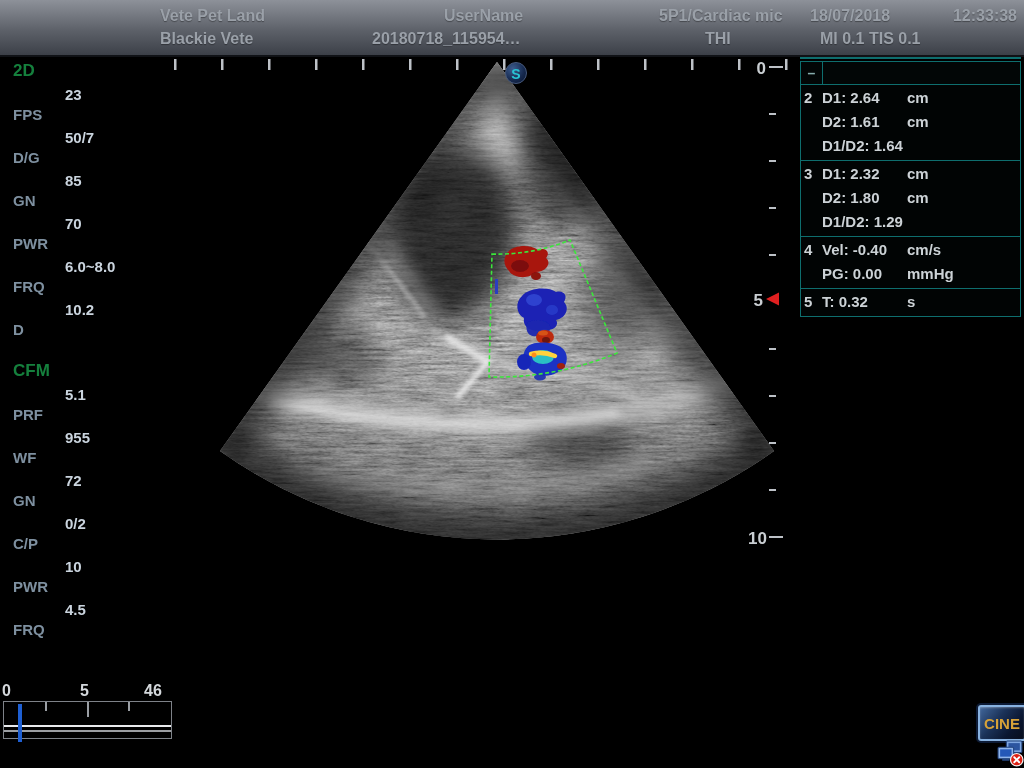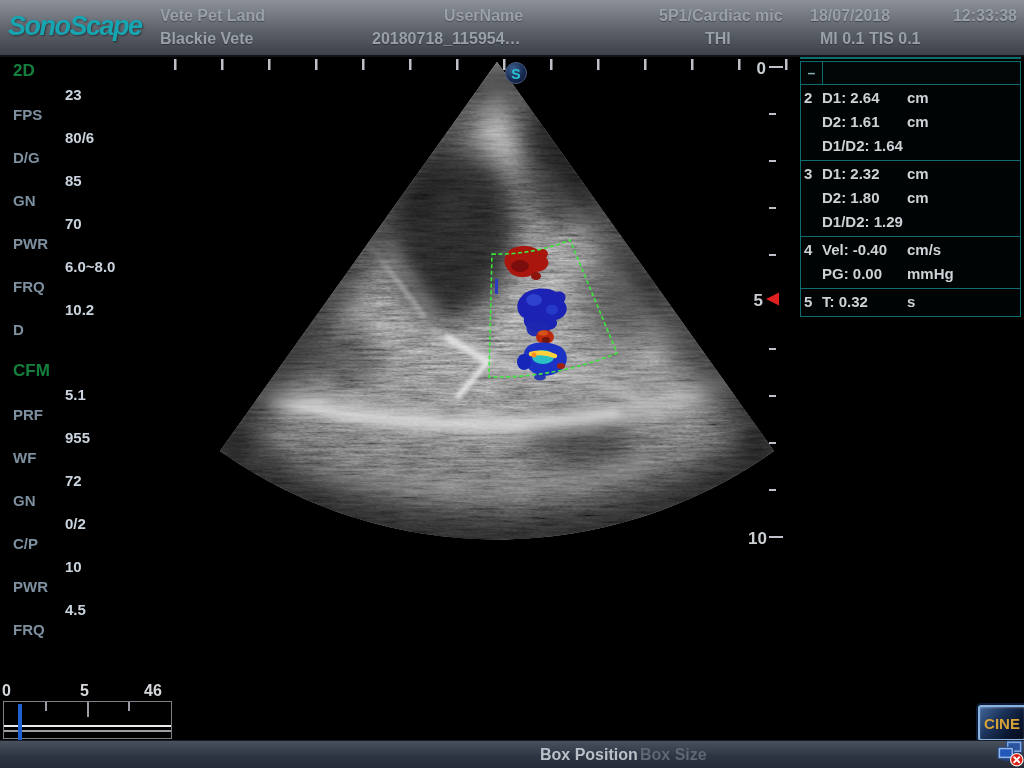--- a/index.html
+++ b/index.html
@@ -57,42 +57,41 @@
   .sbitem.active{color:#bac0c8;}
   .sbitem.dim{color:#5f6773;}
   .neticon{position:absolute;left:997px;top:740px;width:27px;height:27px;}
 </style>
 </head>
 <body>
 
 <div class="screen">
 
   <div class="header">
-    <div class="logo">SonoScape</div>
     <div class="hcell" style="left:160px;top:7px">Vete Pet Land</div>
     <div class="hcell" style="left:160px;top:30px">Blackie Vete</div>
     <div class="hcell" style="left:444px;top:7px">UserName</div>
     <div class="hcell" style="left:372px;top:30px">20180718_115954…</div>
     <div class="hcell" style="left:659px;top:7px">5P1/Cardiac mic</div>
     <div class="hcell" style="left:705px;top:30px">THI</div>
     <div class="hcell" style="left:810px;top:7px">18/07/2018</div>
     <div class="hcell" style="left:820px;top:30px">MI 0.1 TIS 0.1</div>
     <div class="hcell" style="right:7px;top:7px">12:33:38</div>
   </div>
 
   <div class="sidebar">
     <div class="psec">
       <div class="ptitle">2D</div>
       <div class="prow">
           <span class="plabel">FPS</span>
           <span class="pval">23</span>
         </div>
       <div class="prow">
           <span class="plabel">D/G</span>
-          <span class="pval">80/6</span>
+          <span class="pval">50/7</span>
         </div>
       <div class="prow">
           <span class="plabel">GN</span>
           <span class="pval">85</span>
         </div>
       <div class="prow">
           <span class="plabel">PWR</span>
           <span class="pval">70</span>
         </div>
       <div class="prow">
@@ -357,24 +356,20 @@
       <div class="gstick" style="left:83px;height:15px"></div>
       <div class="gstick" style="left:124px;height:9px"></div>
       <div class="gsline1"></div>
       <div class="gsline2"></div>
       <div class="gsmarker"></div>
     </div>
   </div>
 
   <div class="cine">CINE</div>
 
-  <div class="statusbar">
-    <div class="sbitem active" style="left:540px">Box Position</div>
-    <div class="sbitem dim" style="left:640px">Box Size</div>
-  </div>
 
   <svg class="neticon" viewBox="0 0 26 26">
     <rect x="9" y="1" width="15" height="11" rx="1" fill="#7ea6e0" stroke="#23447e"></rect>
     <rect x="11" y="3" width="11" height="7" fill="#2c55a0"></rect>
     <rect x="15" y="12" width="3" height="2" fill="#23447e"></rect>
     <rect x="1" y="7" width="15" height="11" rx="1" fill="#8fb4ea" stroke="#23447e"></rect>
     <rect x="3" y="9" width="11" height="7" fill="#2458b8"></rect>
     <rect x="5" y="18" width="7" height="2" fill="#23447e"></rect>
     <circle cx="19" cy="19" r="6" fill="#dc1f12" stroke="#f2f2f2" stroke-width="1.2"></circle>
     <path d="M16.6,16.6 L21.4,21.4 M21.4,16.6 L16.6,21.4" stroke="#fff" stroke-width="1.8" stroke-linecap="round"></path>

